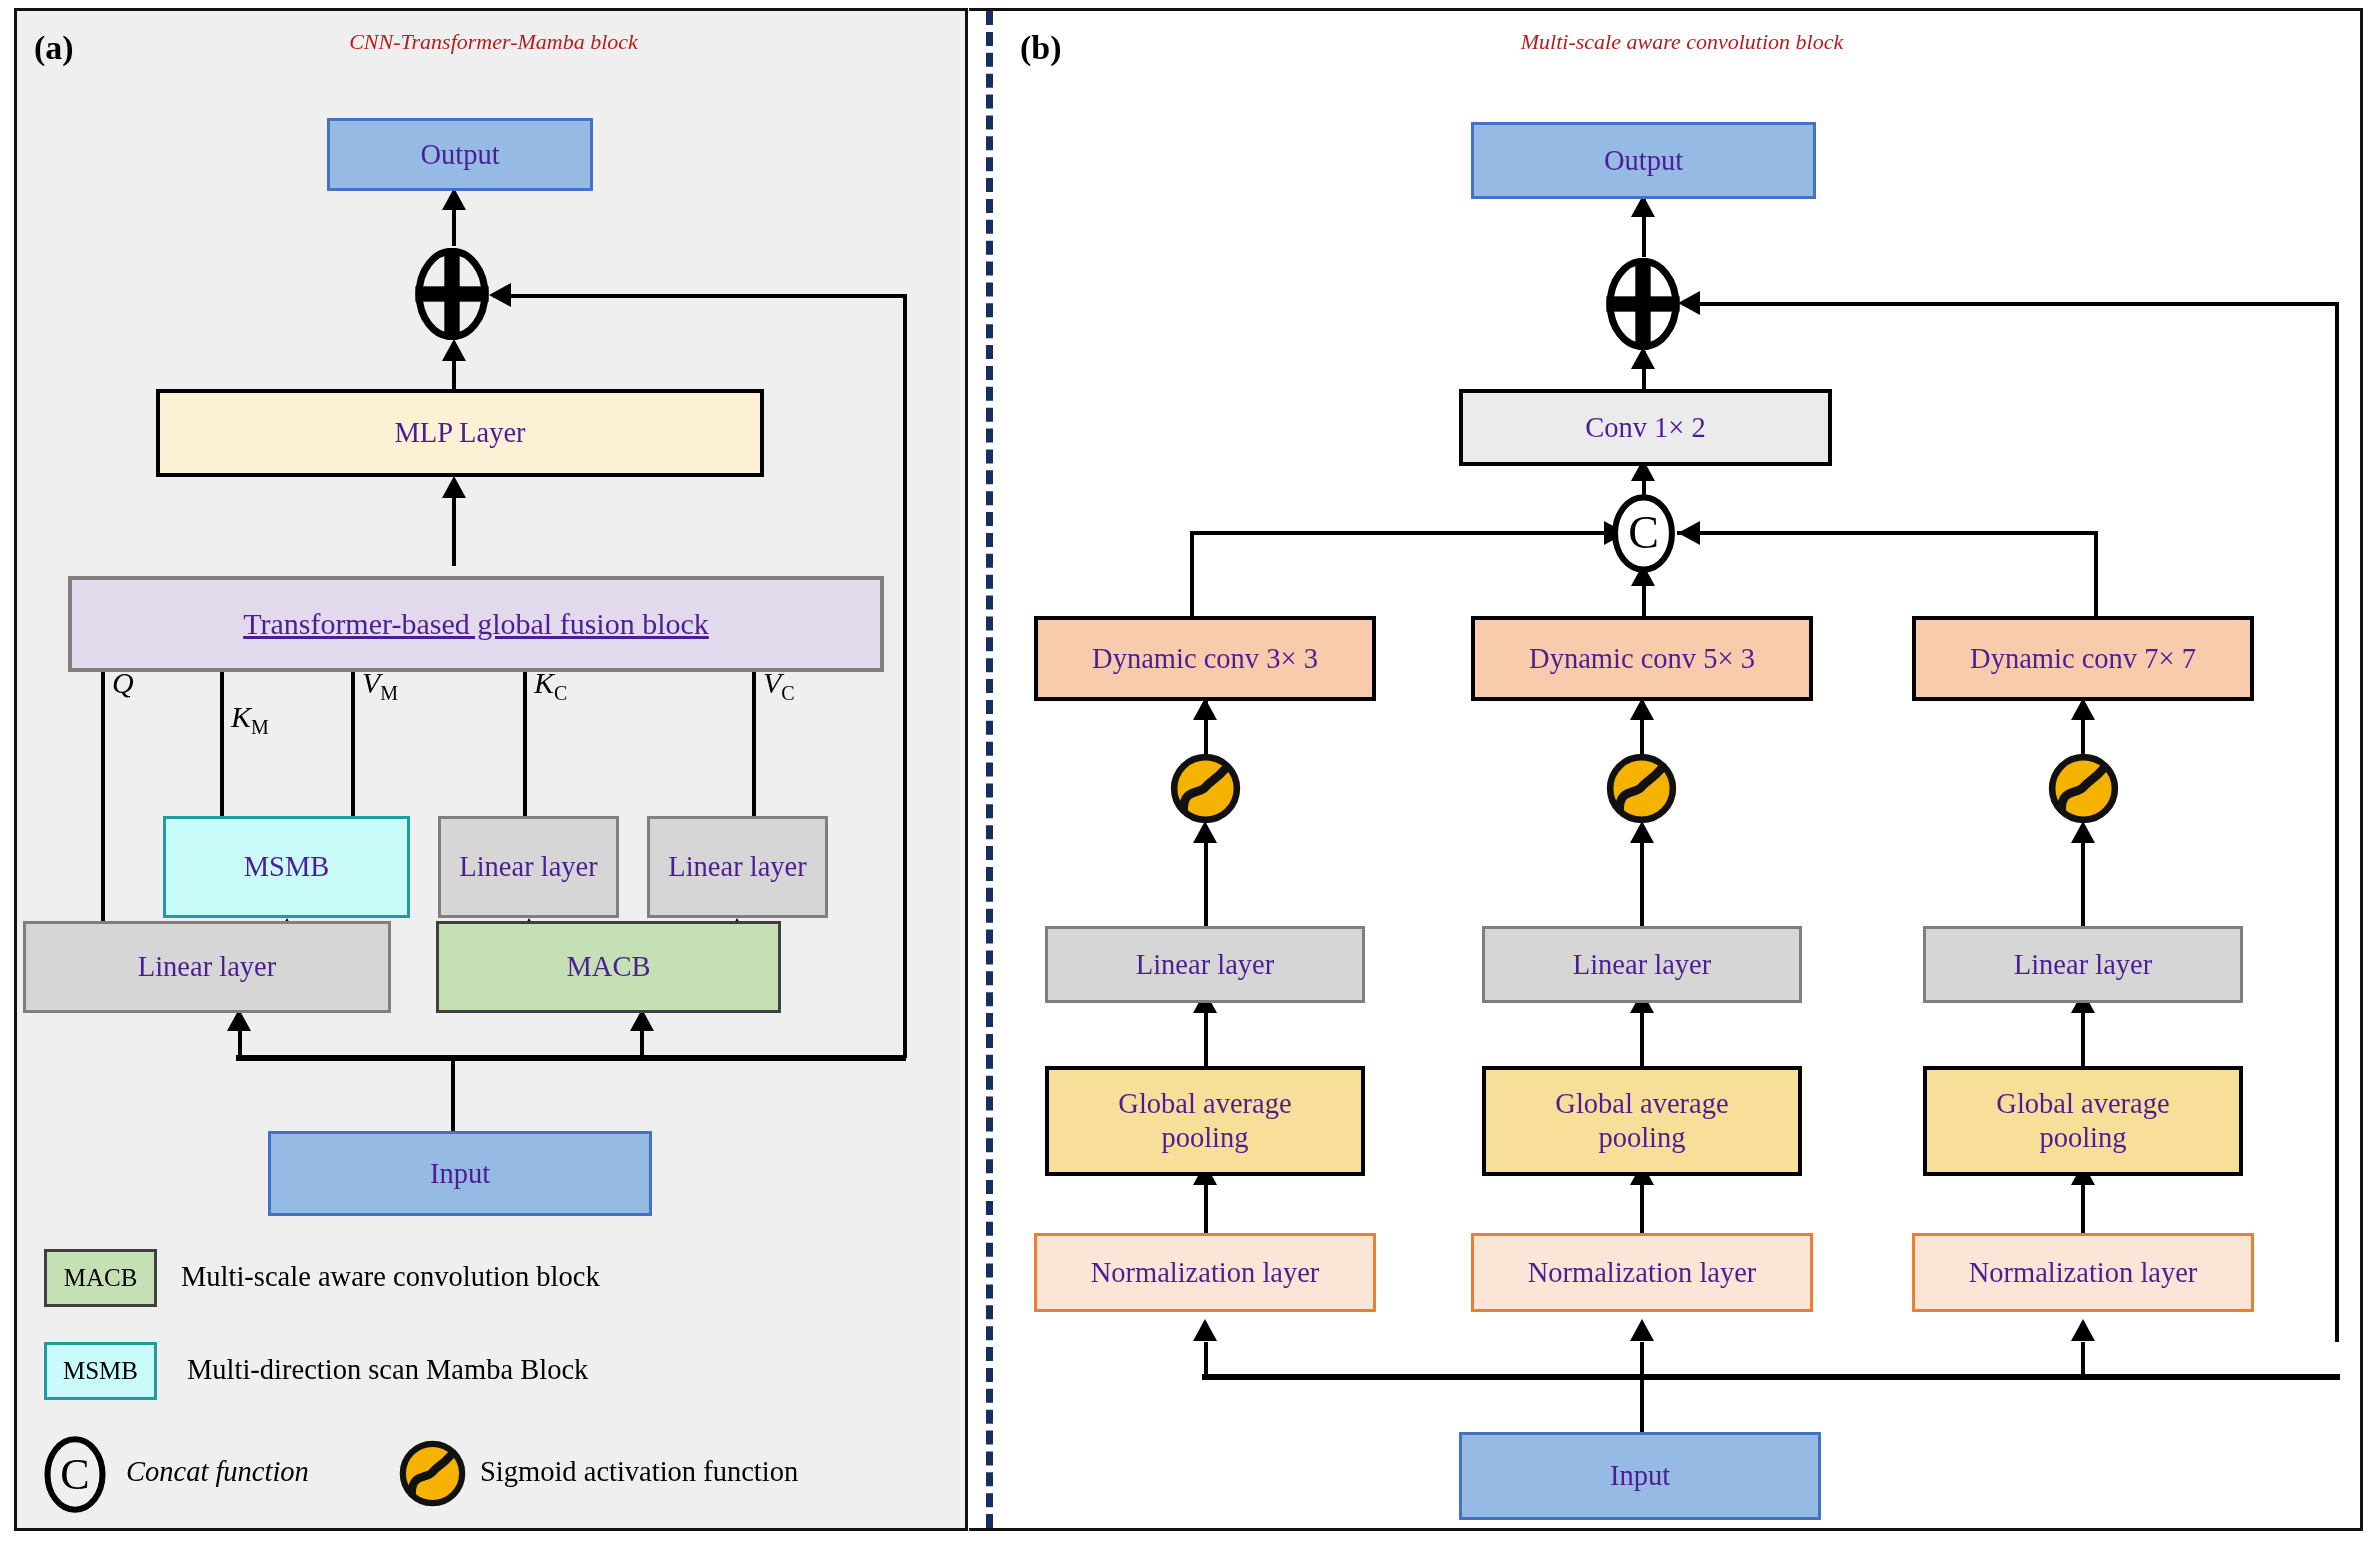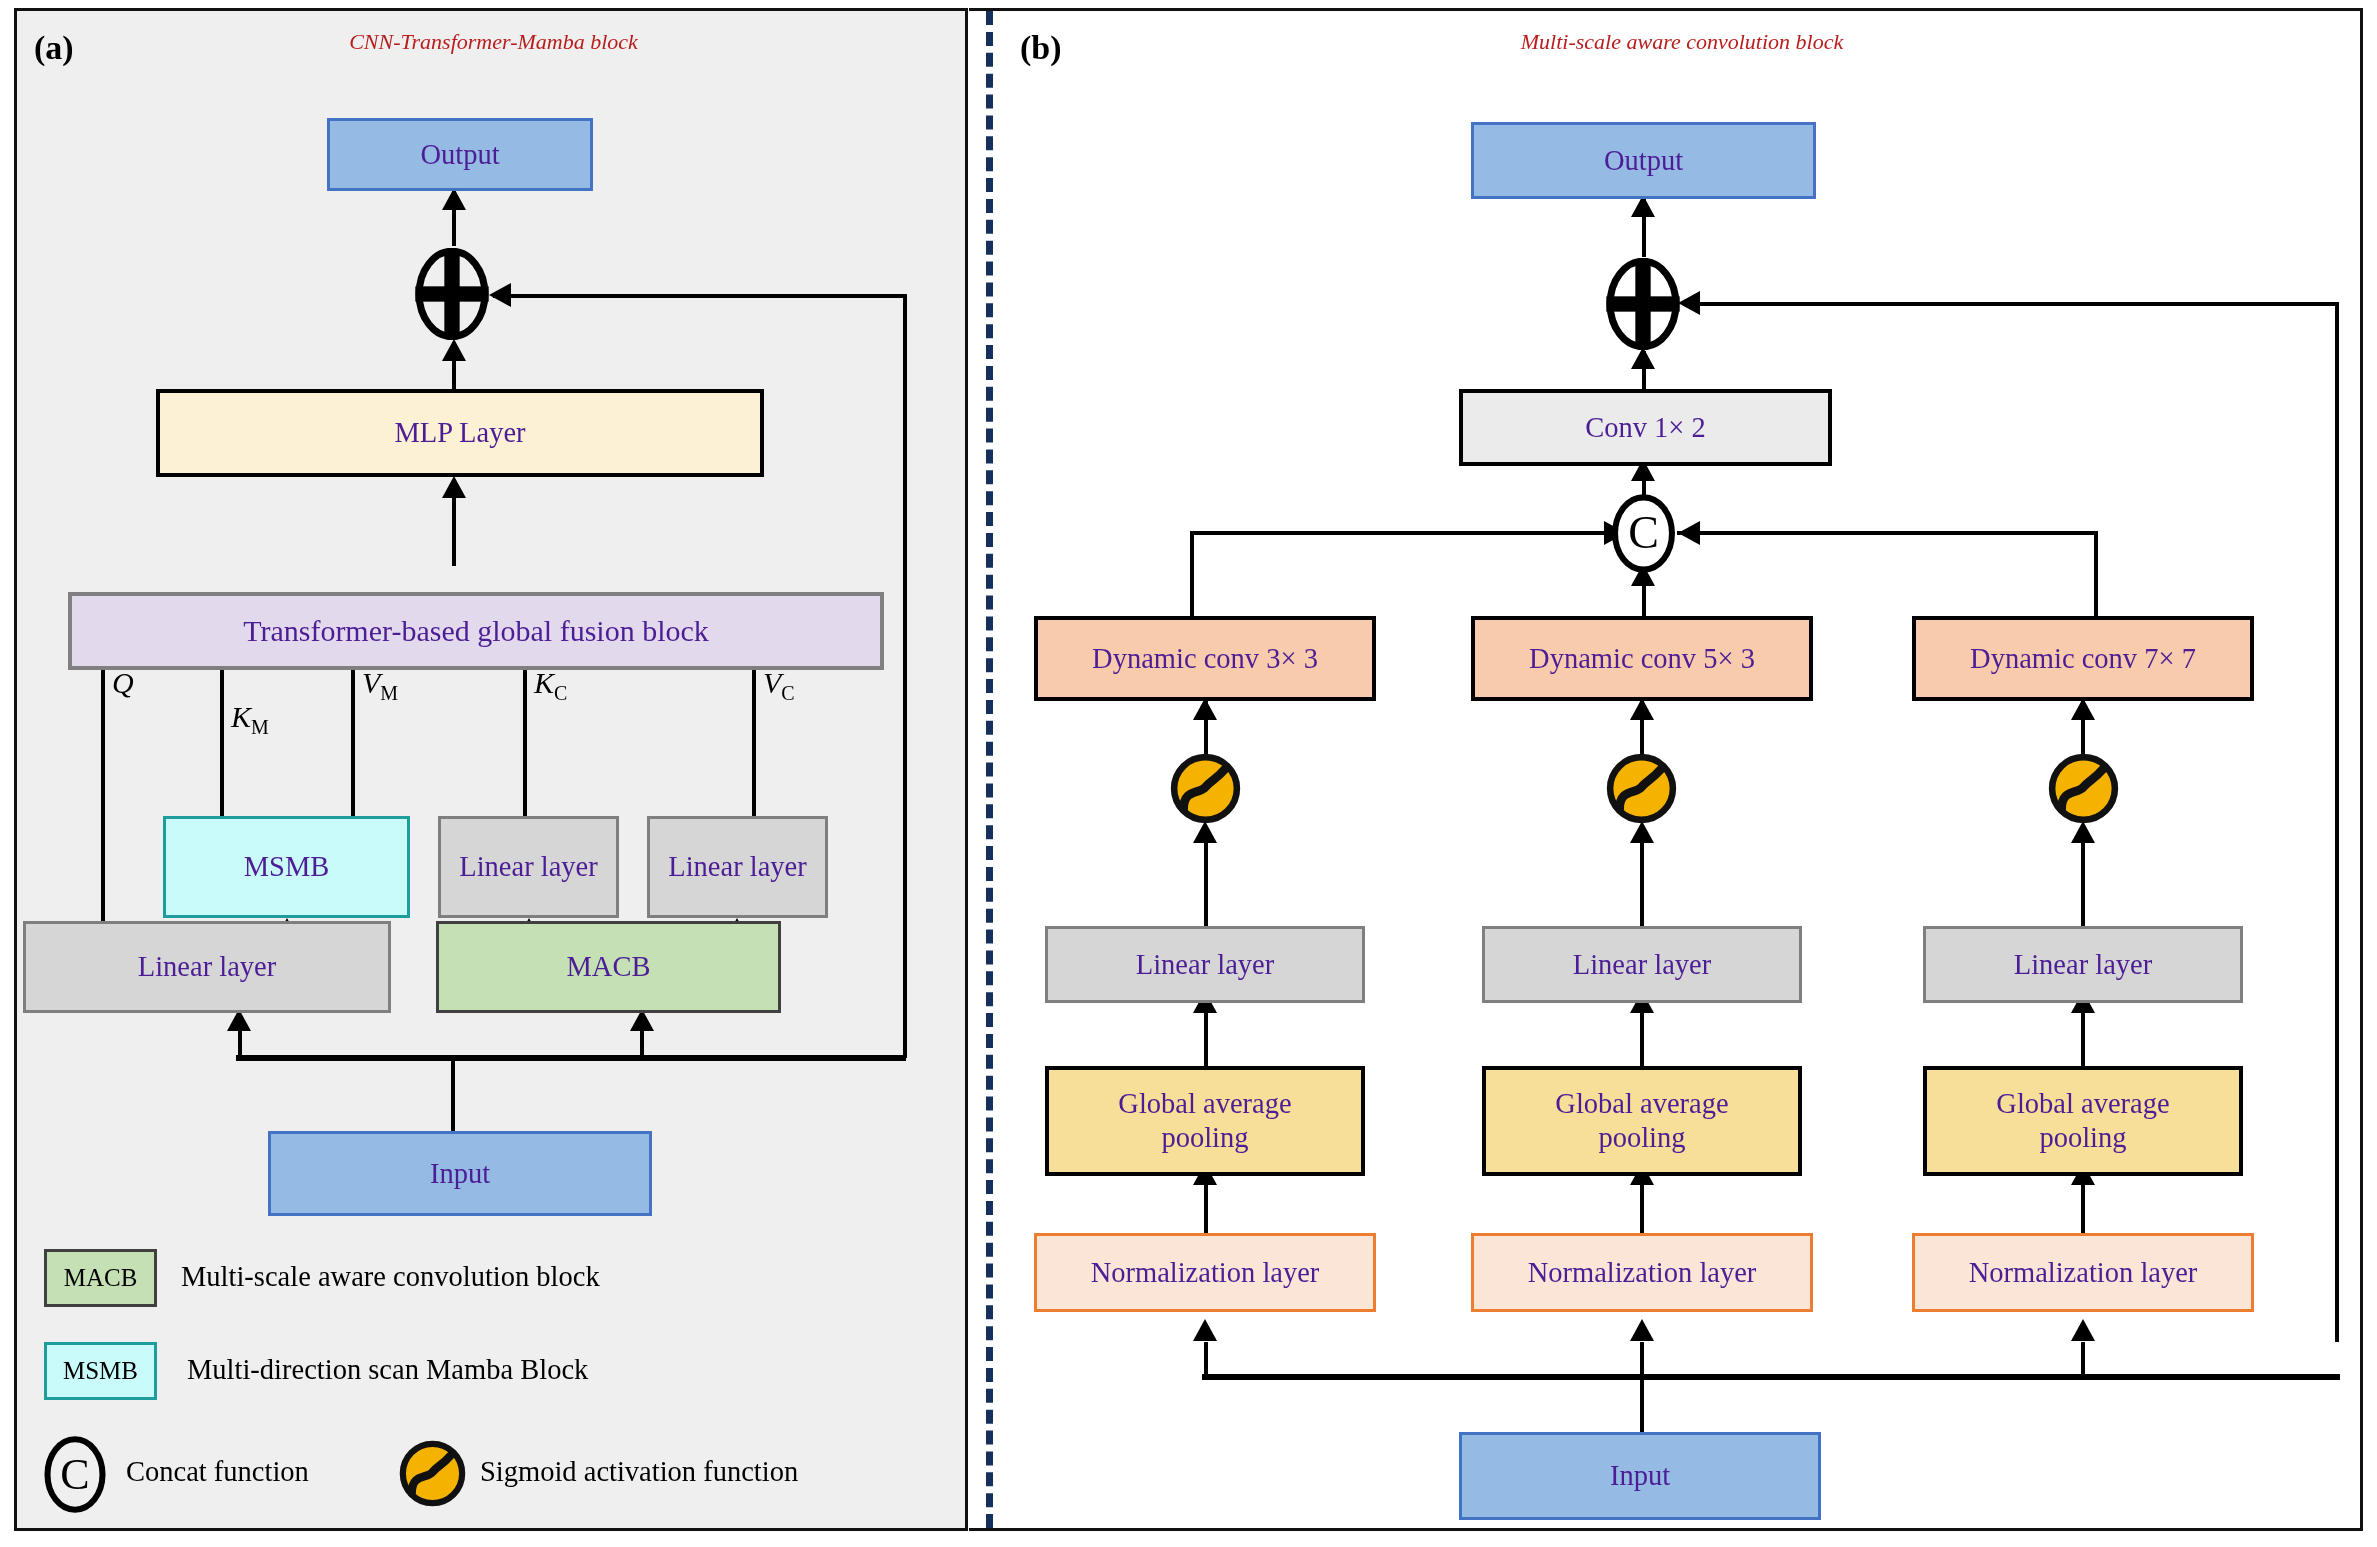--- a/index.html
+++ b/index.html
@@ -84,21 +84,21 @@
   </div>
 
   <div class="ln lnv" style="left:903px;top:294px;height:764px;"></div>
   <div class="ln lnh" style="left:493px;top:294px;width:414px;"></div>
   <div class="arrow-left" style="left:489px;top:283px;"></div>
 
   <div class="node n-yellow" style="left:156px;top:389px;width:608px;height:88px;">MLP Layer</div>
   <div class="ln lnv" style="left:452px;top:342px;height:49px;"></div>
   <div class="arrow-up" style="left:442px;top:339px;"></div>
 
-  <div class="node n-purple" style="left:68px;top:592px;width:816px;height:78px;font-size:30px;">Transformer-based global fusion block</div>
+  <div class="node n-purple" style="left:68px;top:576px;width:816px;height:96px;font-size:30px;text-decoration:underline;">Transformer-based global fusion block</div>
   <div class="ln lnv" style="left:452px;top:496px;height:70px;"></div>
   <div class="arrow-up" style="left:442px;top:476px;"></div>
 
   <div class="ln lnv" style="left:101px;top:645px;height:286px;"></div>
   <div class="arrow-up" style="left:91px;top:642px;"></div>
   <div class="qkv" style="left:112px;top:666px;">
     <span>Q</span>
   </div>
 
   <div class="ln lnv" style="left:220px;top:645px;height:171px;"></div>
@@ -155,21 +155,21 @@
 
   <div class="lg-box n-cyan" style="left:44px;top:1342px;width:113px;height:58px;box-sizing:border-box;border:3.8px solid #1f9d9d;">MSMB</div>
   <div class="lg-text" style="left:181px;top:1354px;margin-left:6px;">Multi-direction scan Mamba Block</div>
 
   <div class="concat" style="left:42px;top:1436px;width:66px;height:77px;">
     <svg width="66" height="77" viewBox="0 0 120 140">
       <ellipse cx="60" cy="70" rx="50" ry="64" fill="#efefef" stroke="#000" stroke-width="11"></ellipse>
       <text x="60" y="96" font-family="Liberation Serif, serif" font-size="80" text-anchor="middle" fill="#000">C</text>
     </svg>
   </div>
-  <div class="lg-text" style="left:126px;top:1456px;">Concat function</div>
+  <div class="lg-text" style="left:126px;top:1456px;font-style:italic;">Concat function</div>
 
   <div class="sigmoid" style="left:398px;top:1439px;width:69px;height:69px;">
     <svg width="69" height="69" viewBox="0 0 100 100">
       <circle cx="50" cy="50" r="43" fill="#F5B300" stroke="#111" stroke-width="9"></circle>
       <path d="M20 78 C 20 50, 42 58, 50 48 C 58 38, 62 40, 78 22" fill="none" stroke="#111" stroke-width="12" stroke-linecap="round"></path>
     </svg>
   </div>
   <div class="lg-text" style="left:480px;top:1456px;">Sigmoid activation function</div>
 
   <div class="panel" id="panel-b"></div>

